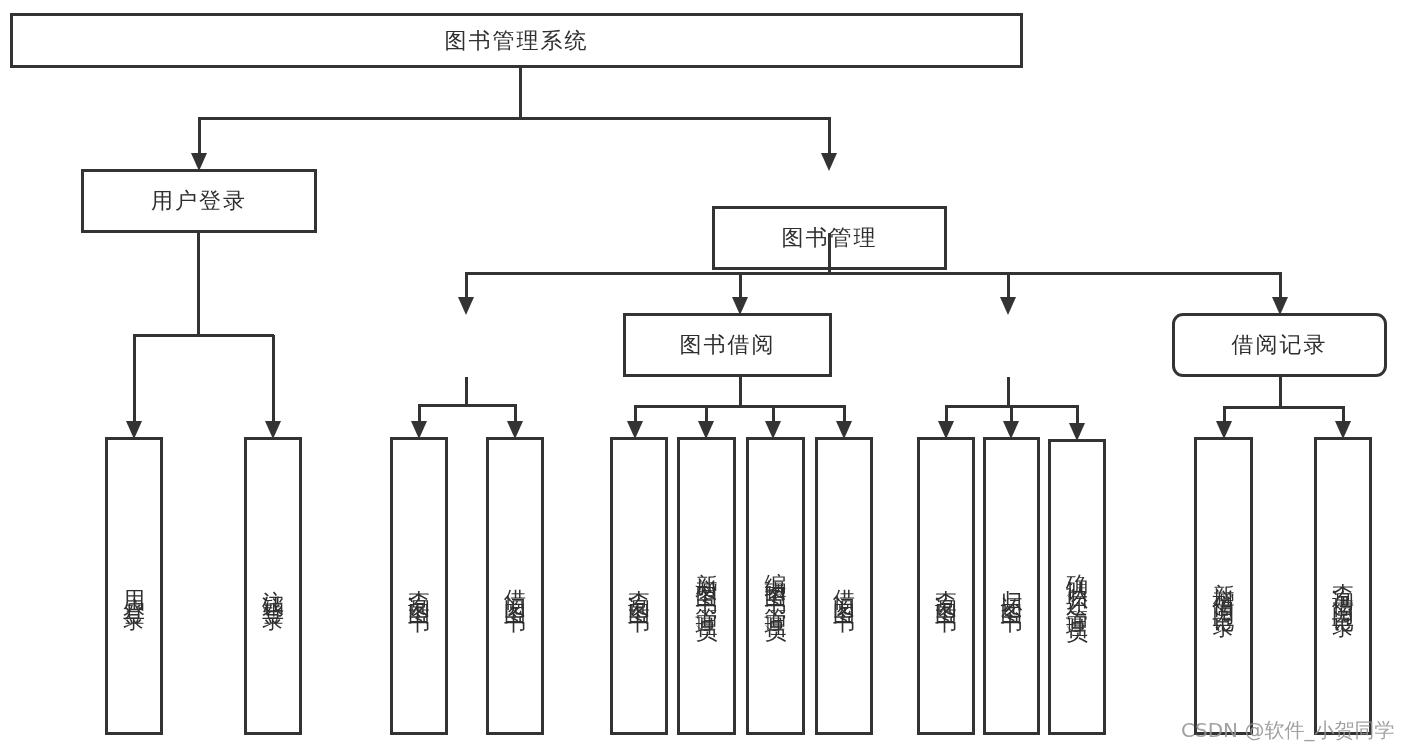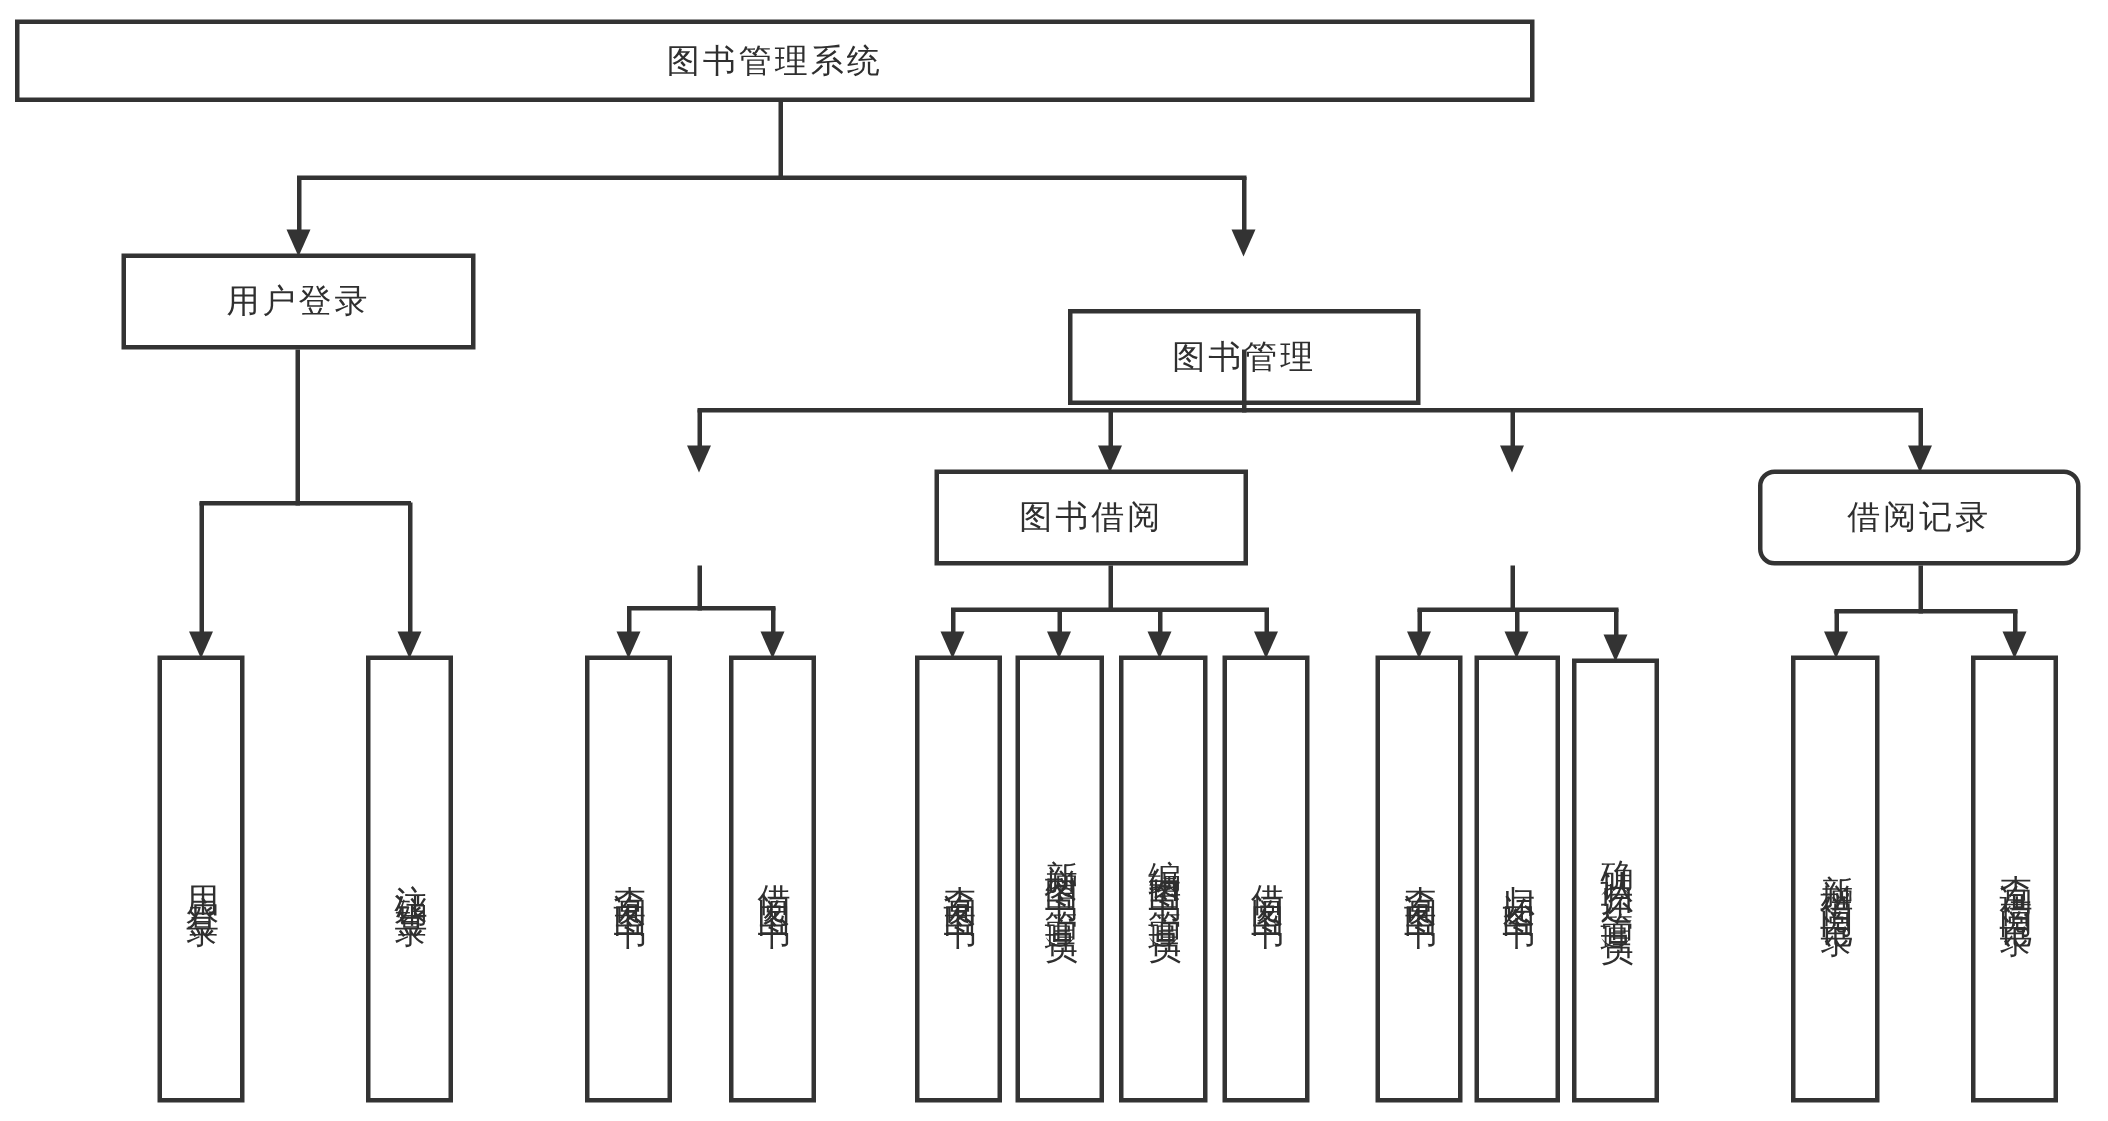--- a/index.html
+++ b/index.html
@@ -50,20 +50,21 @@
     font-size: 20px;
     color: rgba(148, 148, 148, 0.88);
     white-space: nowrap;
     z-index: 5;
   }
 </style>
 </head>
 <body>
 
 <div class="canvas" id="canvas">
+  <div class="watermark">CSDN @软件_小贺同学</div>
 <div class="node h" style="left: 10px; top: 13px; width: 1013px; height: 55px;">
       <span>图书管理系统</span>
     </div>
     <div class="node h" style="left: 81px; top: 169px; width: 236px; height: 64px;">
       <span>用户登录</span>
     </div>
     <div class="node h" style="left: 712px; top: 169px; width: 235px; height: 64px; margin-top: 37px;">
       <span>图书管理</span>
     </div>
     <div class="node h" style="left: 623px; top: 313px; width: 209px; height: 64px;">

